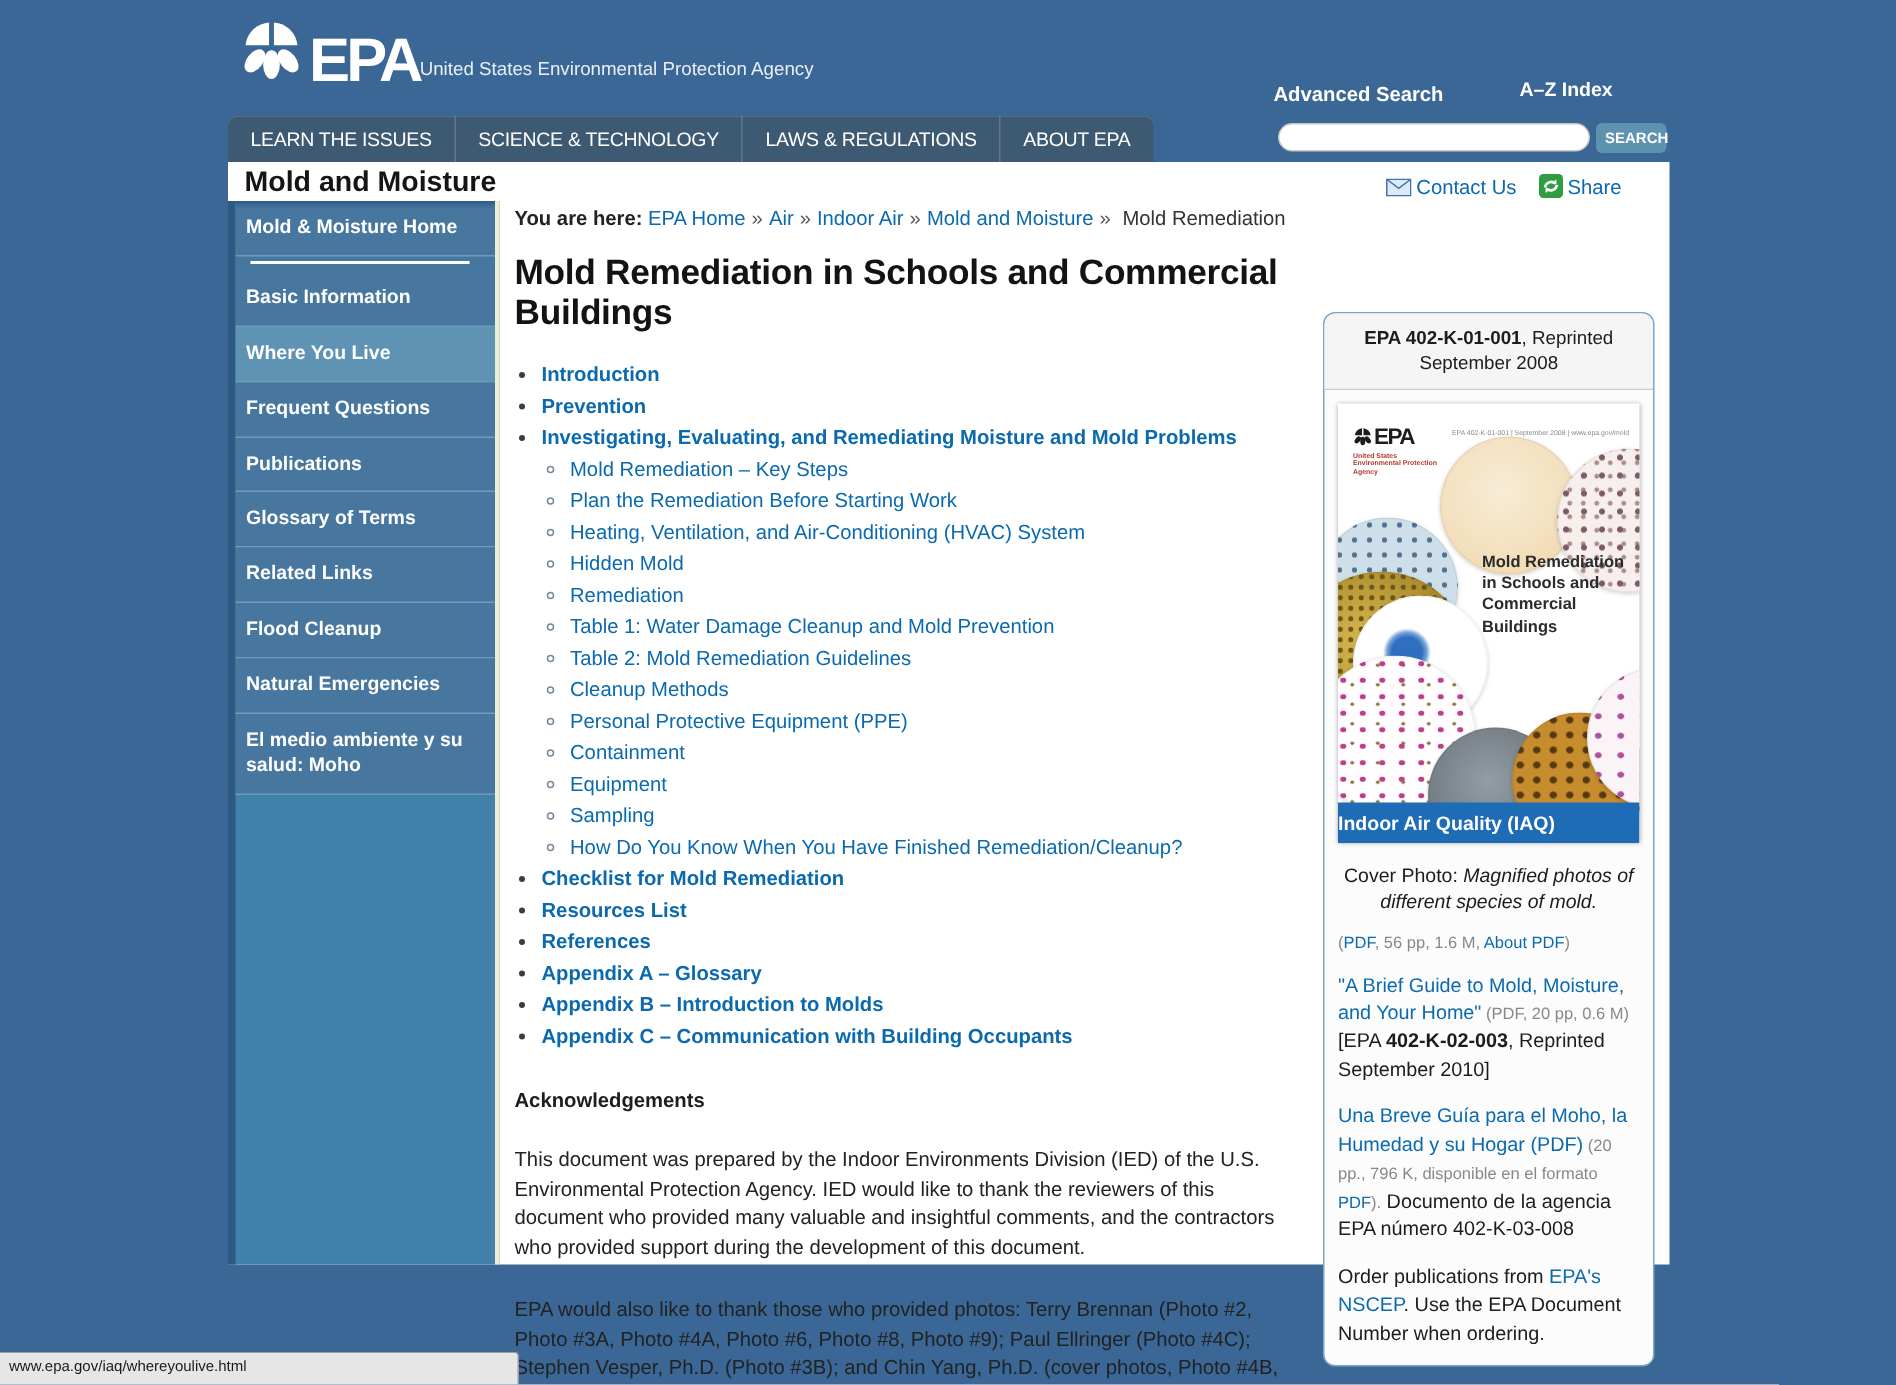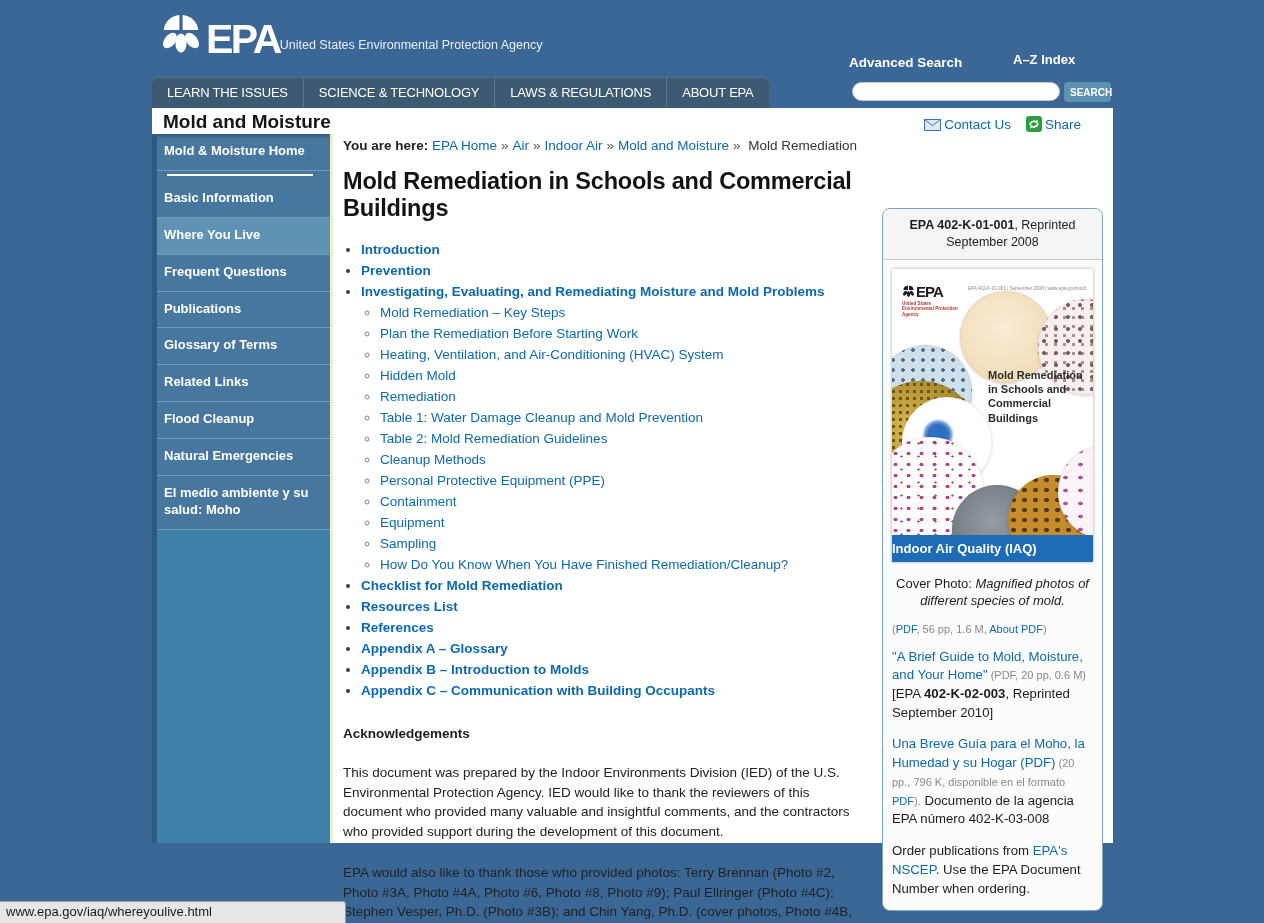--- a/index.html
+++ b/index.html
@@ -101,21 +101,21 @@
     font-size:13px;font-weight:bold;text-align:left;line-height:27px;padding-right:10px;z-index:4}
   .pb-caption{text-align:center;font-size:13px;margin:14px 10px 0;line-height:1.3;color:#1c1c1c}
   .pb-pdfline{margin:13px 9px 0;font-size:11px;color:#888}
   .pb-p{margin:13px 9px 0;line-height:1.42;font-size:13.2px;color:#1c1c1c}
   .pb-p .small{font-size:11px;color:#888}
   #pubbox a{color:#0b6aae}
 
   
   #statusbar{position:absolute;left:0;bottom:0;width:339px;height:21px;background:#e6e6e6;
     border:1px solid #9b9b9b;border-left:none;border-bottom:none;border-radius:0 3px 0 0;
-    font-size:13px;color:#1a1a1a;line-height:20px;padding-left:6px;z-index:50}
+    font-size:10px;color:#1a1a1a;line-height:20px;padding-left:6px;z-index:50}
 </style>
 </head>
 <body>
 
 <div id="header">
   <div class="logo">
     <span class="logo-flower">
       <svg width="42" height="40" viewBox="0 0 36 34" fill="#fff">
         <path d="M16.6 1.5 A14.5 14.5 0 0 0 3.2 14.5 H16.6 Z"></path>
         <path d="M19.4 1.5 A14.5 14.5 0 0 1 32.8 14.5 H19.4 Z"></path>

